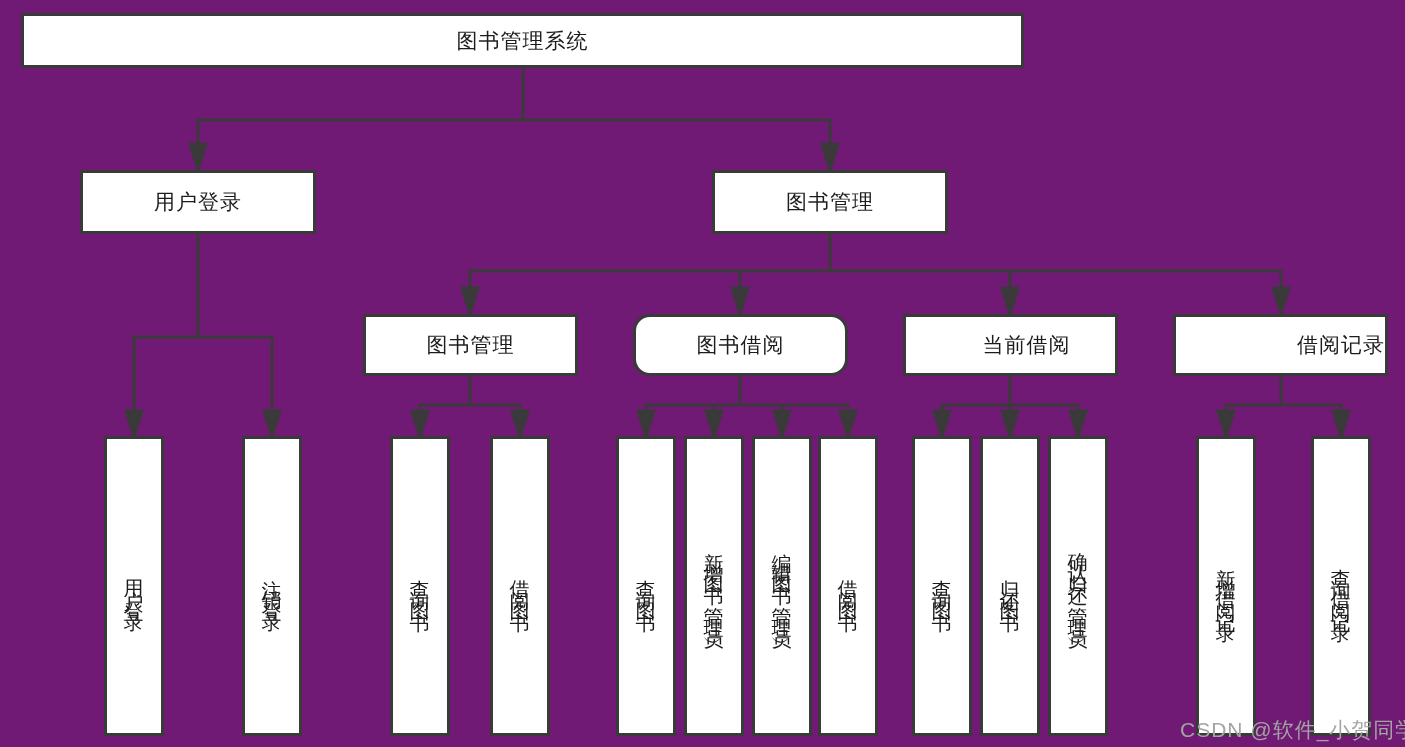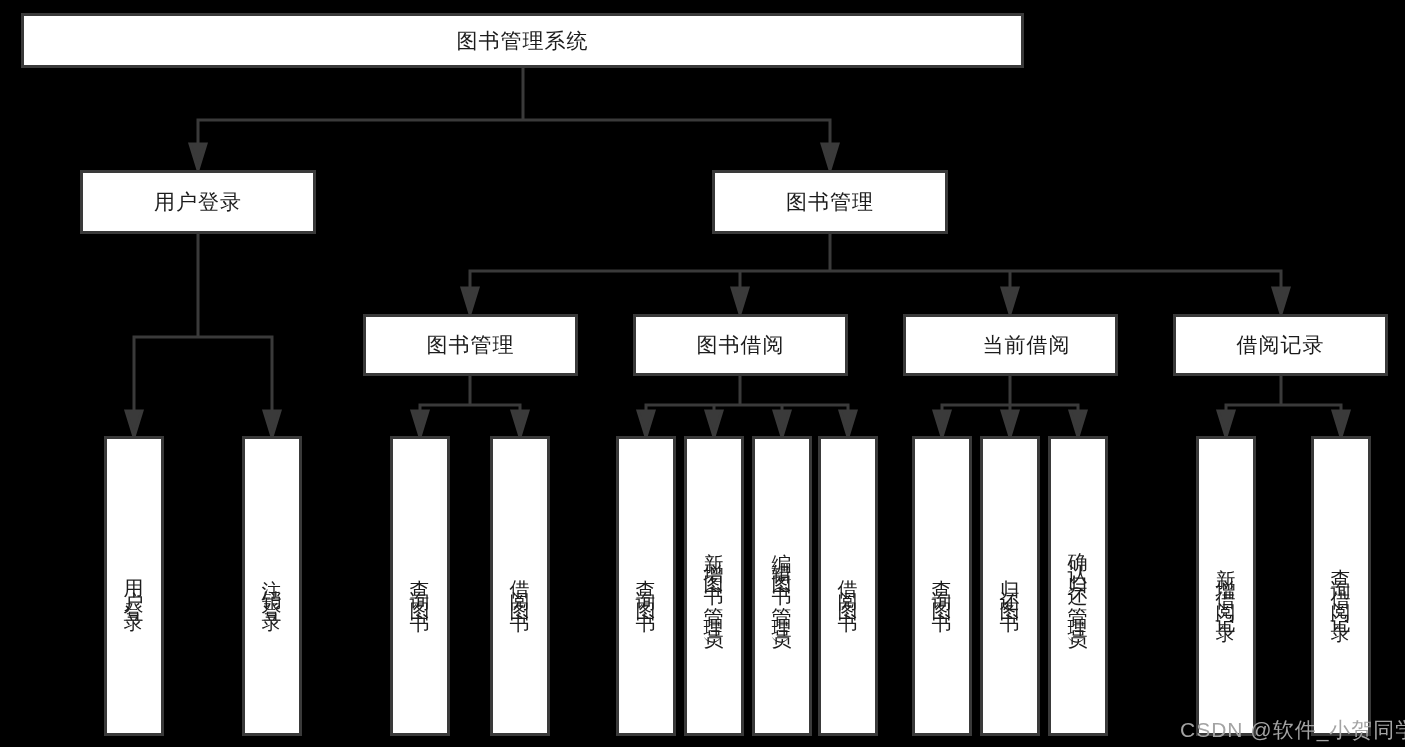--- a/index.html
+++ b/index.html
@@ -1,20 +1,20 @@
 <!DOCTYPE html>
 <html lang="zh"><head>
 <meta charset="utf-8">
 <title>图书管理系统</title>
 <style>
   html,body{margin:0;padding:0;background:#ffffff;}
   .canvas{
     position:relative;
     width:1405px;height:747px;
-    background:#000000;
+    background:#701a75;
     font-family:"Liberation Sans","DejaVu Sans",sans-serif;
     overflow:hidden;
   }
   .connectors{position:absolute;left:0;top:0;width:1405px;height:747px;}
   .box{
     position:absolute;
     box-sizing:border-box;
     background:#ffffff;
     border:3px solid #3a3a3a;
     display:flex;align-items:center;justify-content:center;
@@ -107,27 +107,27 @@
   <div class="box l2" style="left:80px;">
     <span>用户登录</span>
   </div>
   <div class="box l2" style="left:712px;justify-content:center;">
     <span>图书管理</span>
   </div>
 
   <div class="box l3" style="left:363px;">
     <span>图书管理</span>
   </div>
-  <div class="box l3" style="left:633px;">
+  <div class="box l3" style="left:633px;border-radius:17px;">
     <span>图书借阅</span>
   </div>
   <div class="box l3" style="left:903px;padding-left:32px;">
     <span>当前借阅</span>
   </div>
-  <div class="box l3" style="left:1173px;">
+  <div class="box l3" style="left:1173px;justify-content:flex-end;">
     <span>借阅记录</span>
   </div>
 
   <div class="box leaf" style="left:104px;">
     <span class="vtext">用户登录</span>
   </div>
   <div class="box leaf" style="left:242px;">
     <span class="vtext">注销登录</span>
   </div>
 

